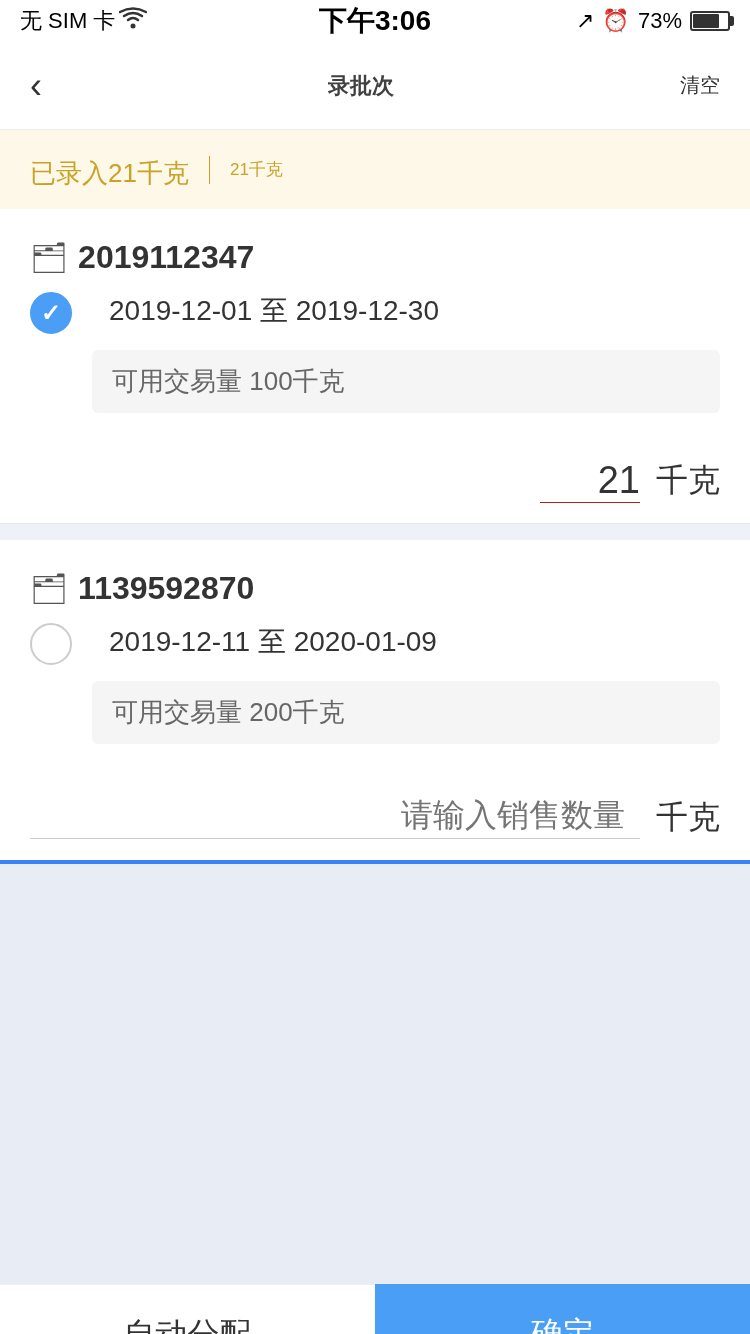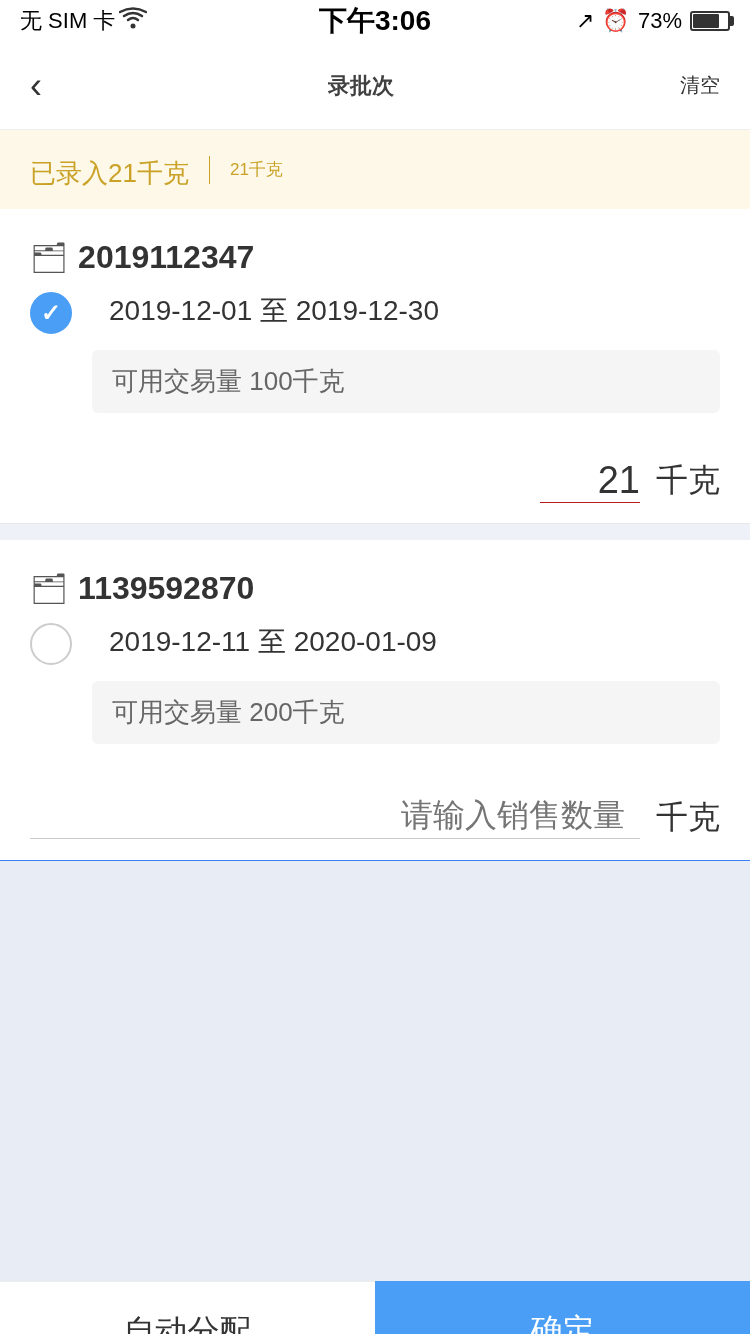--- a/index.html
+++ b/index.html
@@ -218,21 +218,21 @@
       background: #eef1f7;
     }
 
     
     .input-row {
       display: flex;
       align-items: center;
       justify-content: flex-end;
       padding: 16px 30px 20px;
       gap: 16px;
-      border-bottom: 1px solid #3b82f6;
+      border-bottom: 4px solid #3b82f6;
     }
     .qty-input {
       border: none;
       outline: none;
       font-size: 32px;
       color: #aaa;
       text-align: right;
       background: transparent;
       flex: 1;
       border-bottom: 1px solid #ccc;

